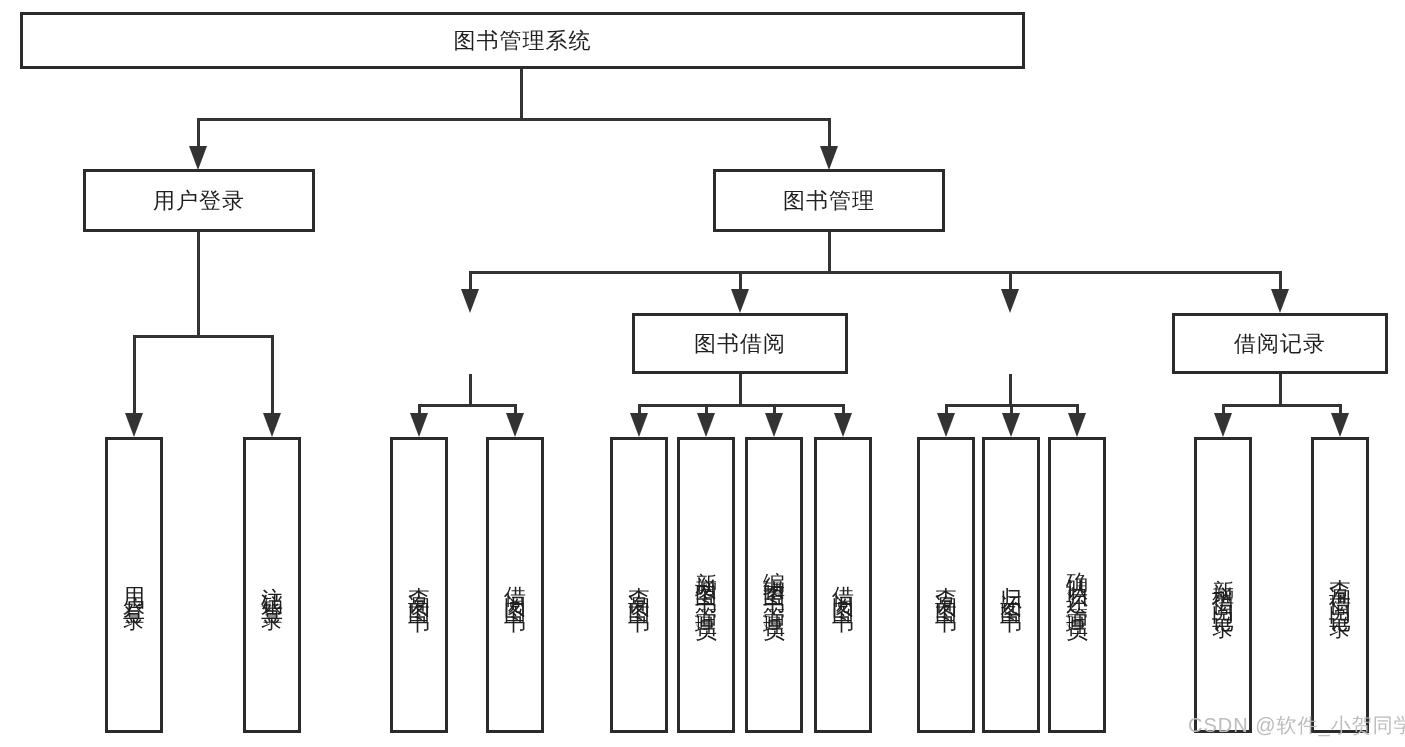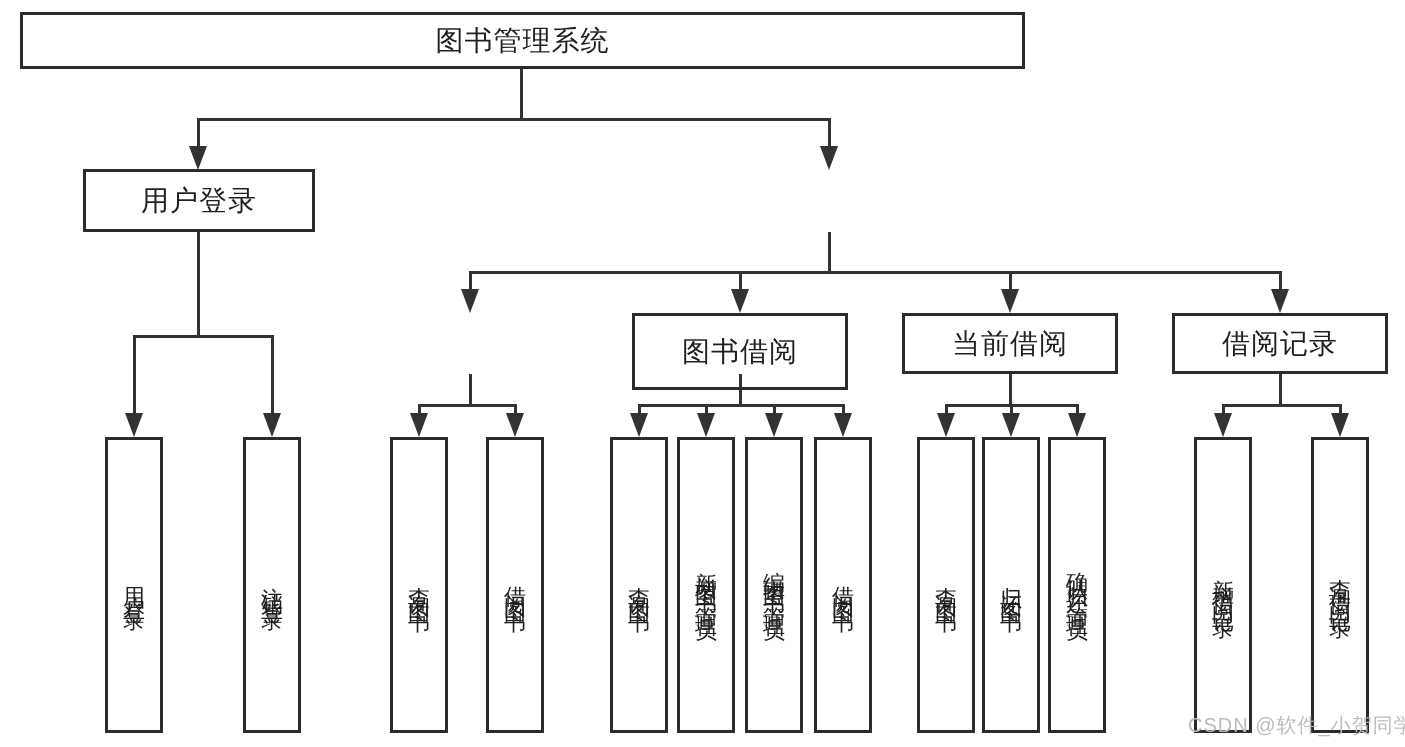--- a/index.html
+++ b/index.html
@@ -12,21 +12,21 @@
     overflow:hidden;
   }
   .box{
     position:absolute;
     box-sizing:border-box;
     background:#ffffff;
     border:3px solid var(--box-border,#2b2b2b);
     display:flex;align-items:center;justify-content:center;
   }
   .box .lbl{
-    font-size:28px;
+    font-size:22px;
     letter-spacing:1px;
     color:var(--text,#1f1f1f);
     white-space:nowrap;
   }
   .leaf{border-width:3px;}
   .leaf .lbl{
     writing-mode:vertical-rl;
     text-orientation:mixed;
     font-size:22px;
     letter-spacing:8px;
@@ -64,44 +64,44 @@
   <div class="vl" style="left:520px;top:69px;height:52px"></div>
   <div class="hl" style="left:197px;top:118px;width:634px"></div>
   <div class="vl" style="left:197px;top:118px;height:30px"></div>
   <div class="vl" style="left:828px;top:118px;height:30px"></div>
   <div class="ar" style="left:189px;top:146px"></div>
   <div class="ar" style="left:820px;top:146px"></div>
 
   <div class="box" style="left:83px;top:169px;width:232px;height:63px">
     <span class="lbl">用户登录</span>
   </div>
+  <div class="box" style="left:713px;top:169px;width:232px;height:63px">
+    <span class="lbl">图书管理</span>
+  </div>
 
   <div class="vl" style="left:197px;top:232px;height:104px"></div>
   <div class="hl" style="left:133px;top:335px;width:141px"></div>
   <div class="vl" style="left:133px;top:335px;height:78px"></div>
   <div class="vl" style="left:271px;top:335px;height:78px"></div>
   <div class="ar" style="left:125px;top:413px"></div>
   <div class="ar" style="left:263px;top:413px"></div>
 
   <div class="vl" style="left:828px;top:232px;height:42px"></div>
   <div class="hl" style="left:469px;top:271px;width:813px"></div>
   <div class="vl" style="left:469px;top:271px;height:21px"></div>
   <div class="vl" style="left:739px;top:271px;height:21px"></div>
   <div class="vl" style="left:1009px;top:271px;height:21px"></div>
   <div class="vl" style="left:1279px;top:271px;height:21px"></div>
   <div class="ar" style="left:461px;top:289px"></div>
   <div class="ar" style="left:731px;top:289px"></div>
   <div class="ar" style="left:1001px;top:289px"></div>
   <div class="ar" style="left:1271px;top:289px"></div>
 
-  <div class="box" style="left:632px;top:313px;width:216px;height:77px">
+  <div class="box" style="left:632px;top:313px;width:216px;height:61px">
     <span class="lbl">图书借阅</span>
-  </div>
-  <div class="box" style="left:902px;top:313px;width:216px;height:61px">
-    <span class="lbl">当前借阅</span>
   </div>
   <div class="box" style="left:1172px;top:313px;width:216px;height:61px">
     <span class="lbl">借阅记录</span>
   </div>
 
   <div class="vl" style="left:469px;top:374px;height:33px"></div>
   <div class="vl" style="left:739px;top:374px;height:33px"></div>
   <div class="vl" style="left:1009px;top:374px;height:33px"></div>
   <div class="vl" style="left:1279px;top:374px;height:33px"></div>
 

